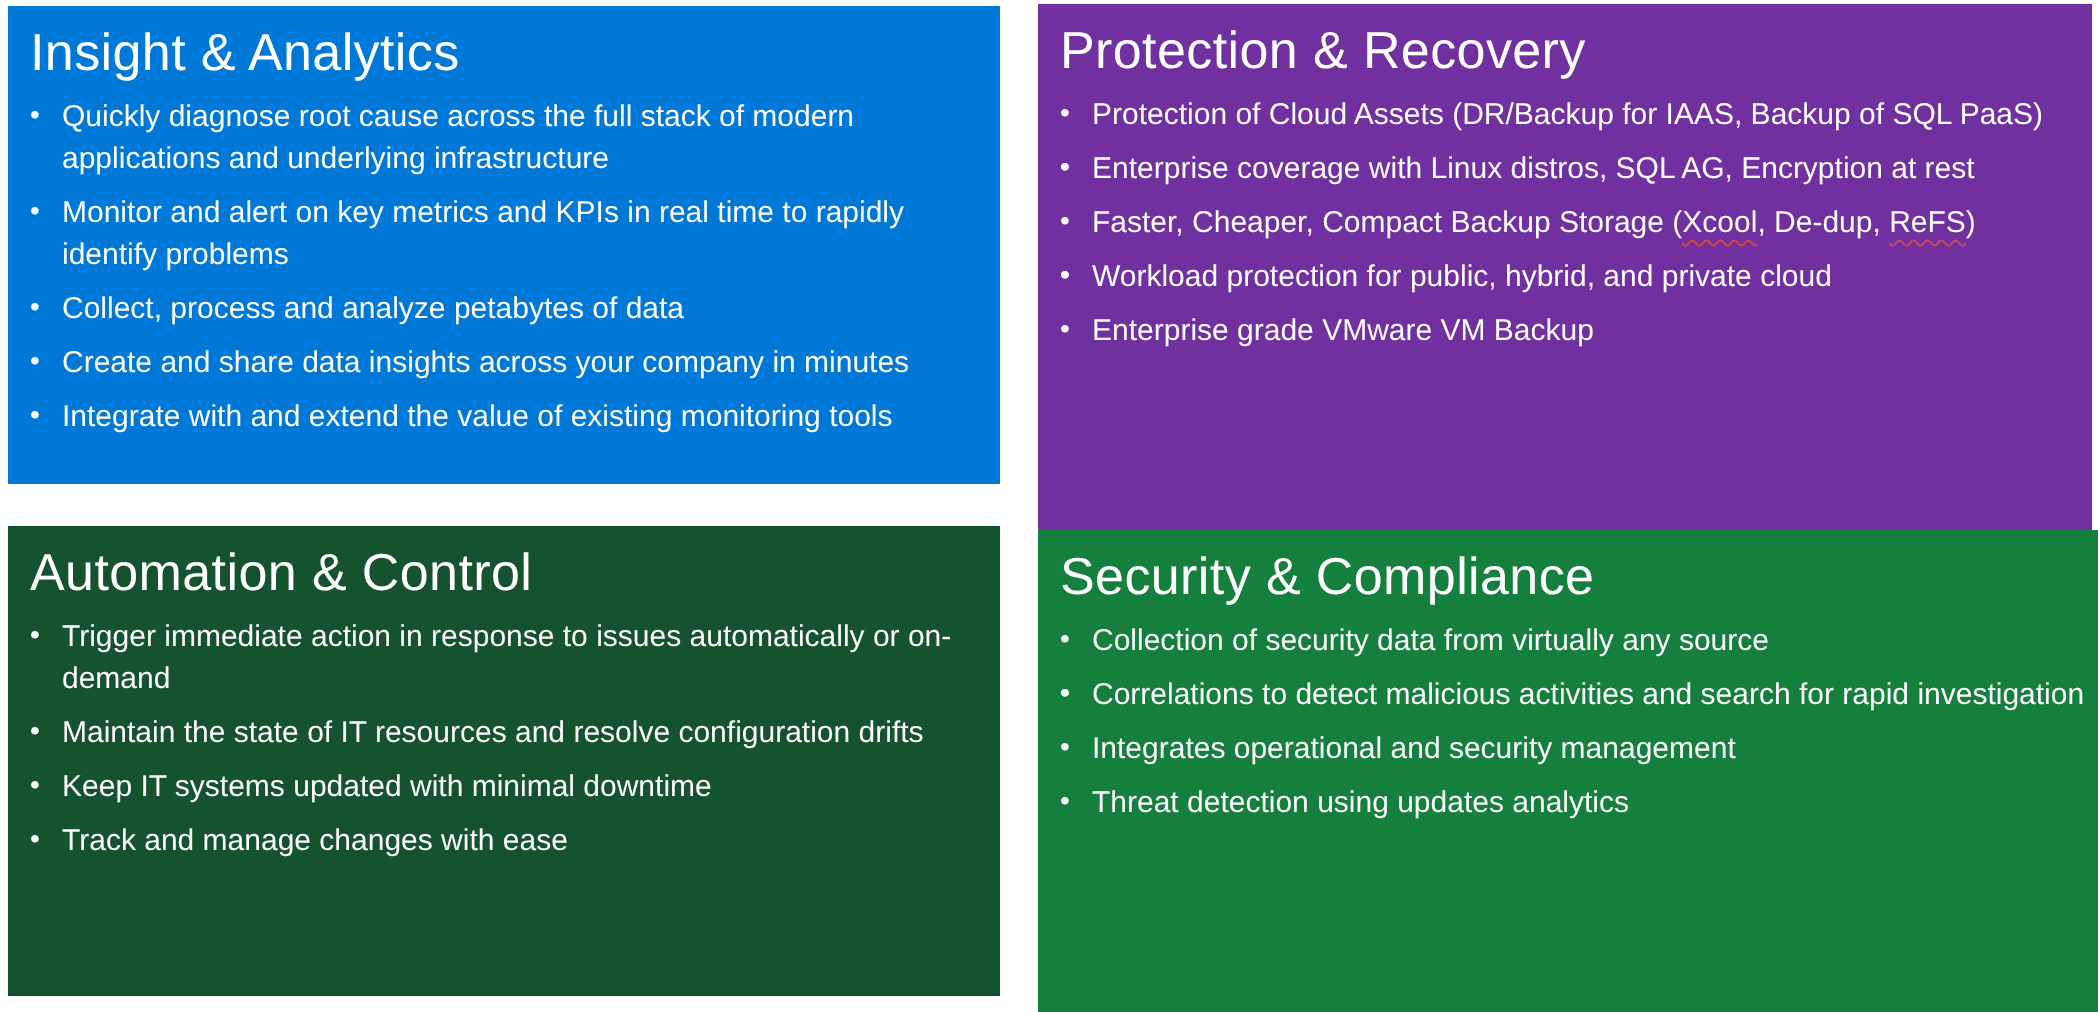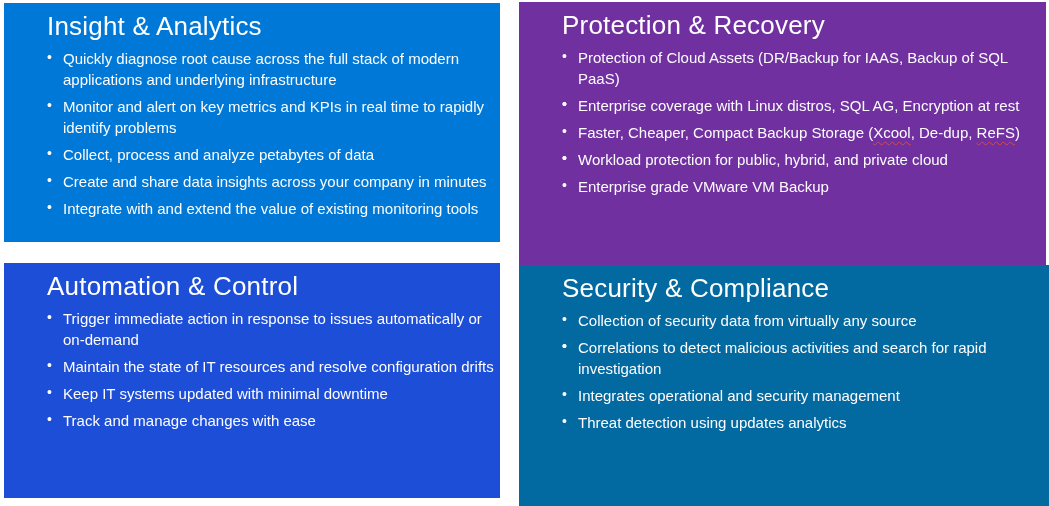--- a/index.html
+++ b/index.html
@@ -7,21 +7,20 @@
     width:1049px;height:506px;position:relative;overflow:hidden;
     background:#ffffff;
     font-family:"Liberation Sans",sans-serif;
     -webkit-font-smoothing:antialiased;
   }
   .panel{
     position:absolute;
     color:#ffffff;
     overflow:hidden;
     box-sizing:border-box;
-    padding-left:32px;
   }
   .panel-insight    {left:4px;  top:3px;   width:496px; height:239px;}
   .panel-protection {left:519px;top:2px;   width:527px; height:308px;}
   .panel-automation {left:4px;  top:263px; width:496px; height:235px;}
   .panel-security   {left:519px;top:265px; width:530px; height:241px;}
 
   .panel-title{
     margin:7px 10px 0 11px;
     font-size:26px;
     line-height:32px;
@@ -77,31 +76,31 @@
       <li><span class="marker">•</span><span>Protection of Cloud Assets (DR/Backup for IAAS, Backup of SQL PaaS)</span></li>
       <li><span class="marker">•</span></li>
       <li><span class="marker">•</span><span>Enterprise coverage with Linux distros, SQL AG, Encryption at rest</span></li>
       <li><span class="marker">•</span><span>Faster, Cheaper, Compact Backup Storage (</span><span class="misspelled">Xcool</span><span>, De-dup, </span><span class="misspelled">ReFS</span><span>)</span></li>
       <li><span class="marker">•</span></li>
       <li><span class="marker">•</span><span>Workload protection for public, hybrid, and private cloud</span></li>
       <li><span class="marker">•</span><span>Enterprise grade VMware VM Backup</span></li>
     </ul>
 </section>
 
-<section class="panel panel-automation" style="background: #1d4ed8;">
+<section class="panel panel-automation" style="background: #14532d;">
   <h2 class="panel-title">Automation &amp; Control</h2>
   <ul class="bullets">
       <li><span class="marker">•</span><span>Trigger immediate action in response to issues automatically or on-demand</span></li>
       <li><span class="marker">•</span><span>Maintain the state of IT resources and resolve configuration drifts</span></li>
       <li><span class="marker">•</span><span>Keep IT systems updated with minimal downtime</span></li>
       <li><span class="marker">•</span><span>Track and manage changes with ease</span></li>
     </ul>
 </section>
 
-<section class="panel panel-security" style="background: #0369a1;">
+<section class="panel panel-security" style="background: #15803d;">
   <h2 class="panel-title">Security &amp; Compliance</h2>
   <ul class="bullets">
       <li><span class="marker">•</span><span>Collection of security data from virtually any source</span></li>
       <li><span class="marker">•</span></li>
       <li><span class="marker">•</span><span>Correlations to detect malicious activities and search for rapid investigation</span></li>
       <li><span class="marker">•</span><span>Integrates operational and security management</span></li>
       <li><span class="marker">•</span><span>Threat detection using updates analytics</span></li>
     </ul>
 </section>
 

